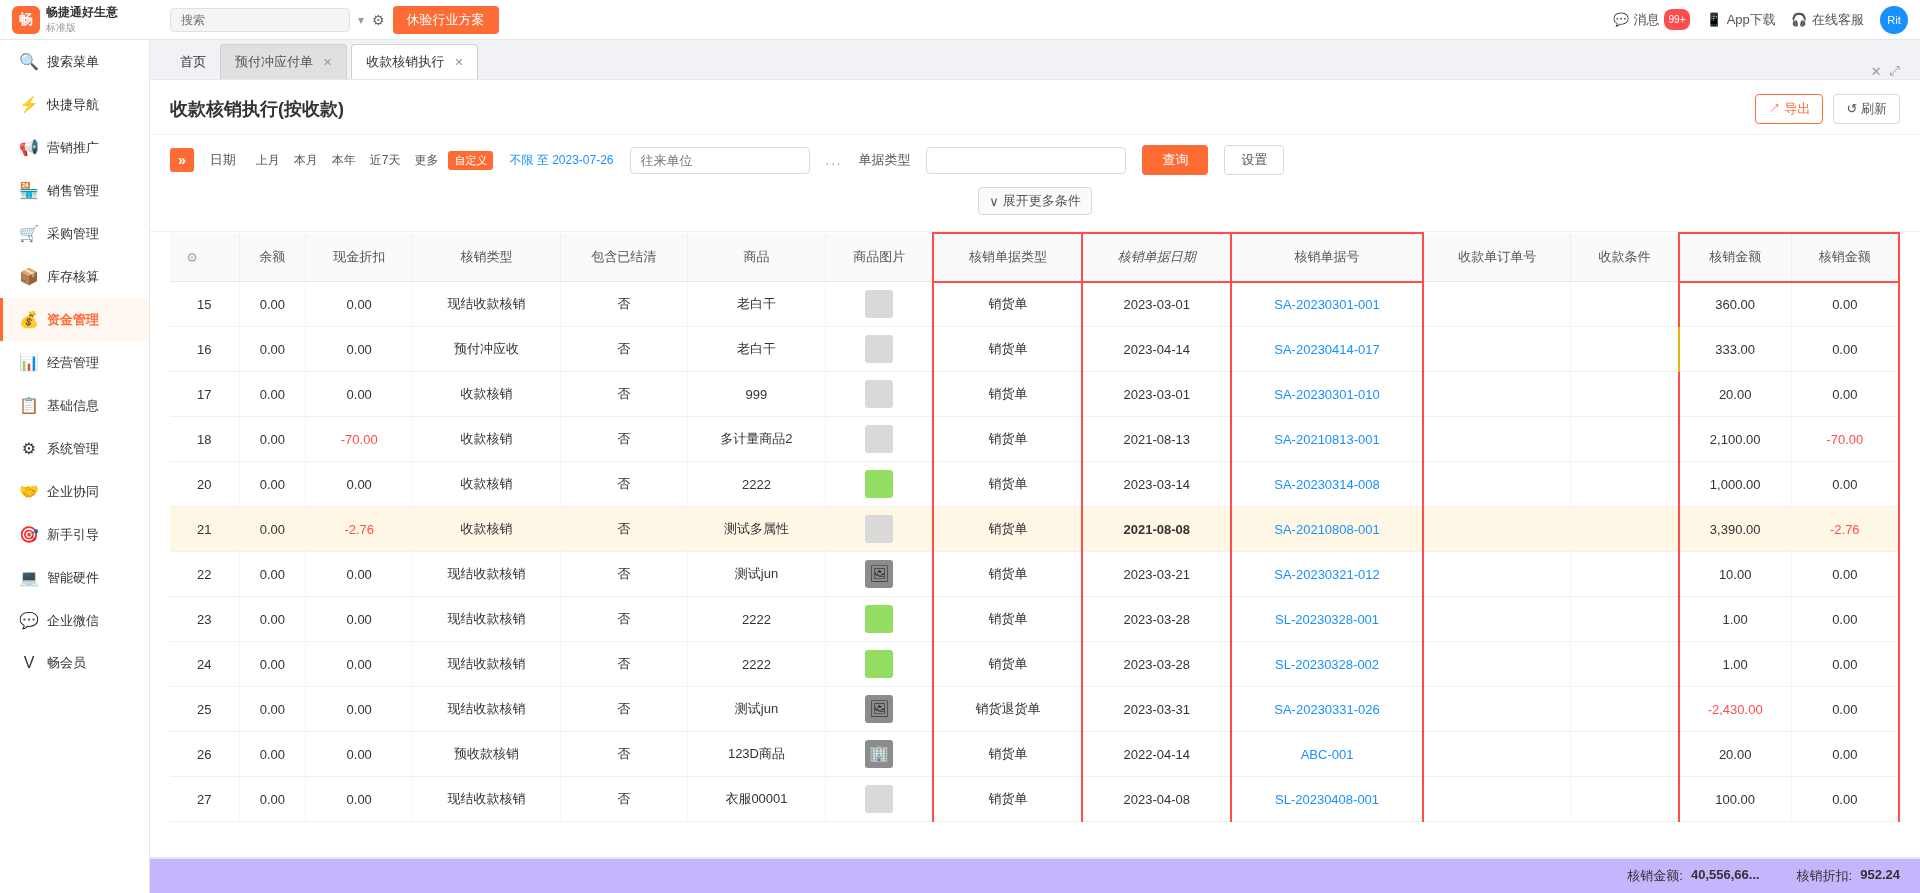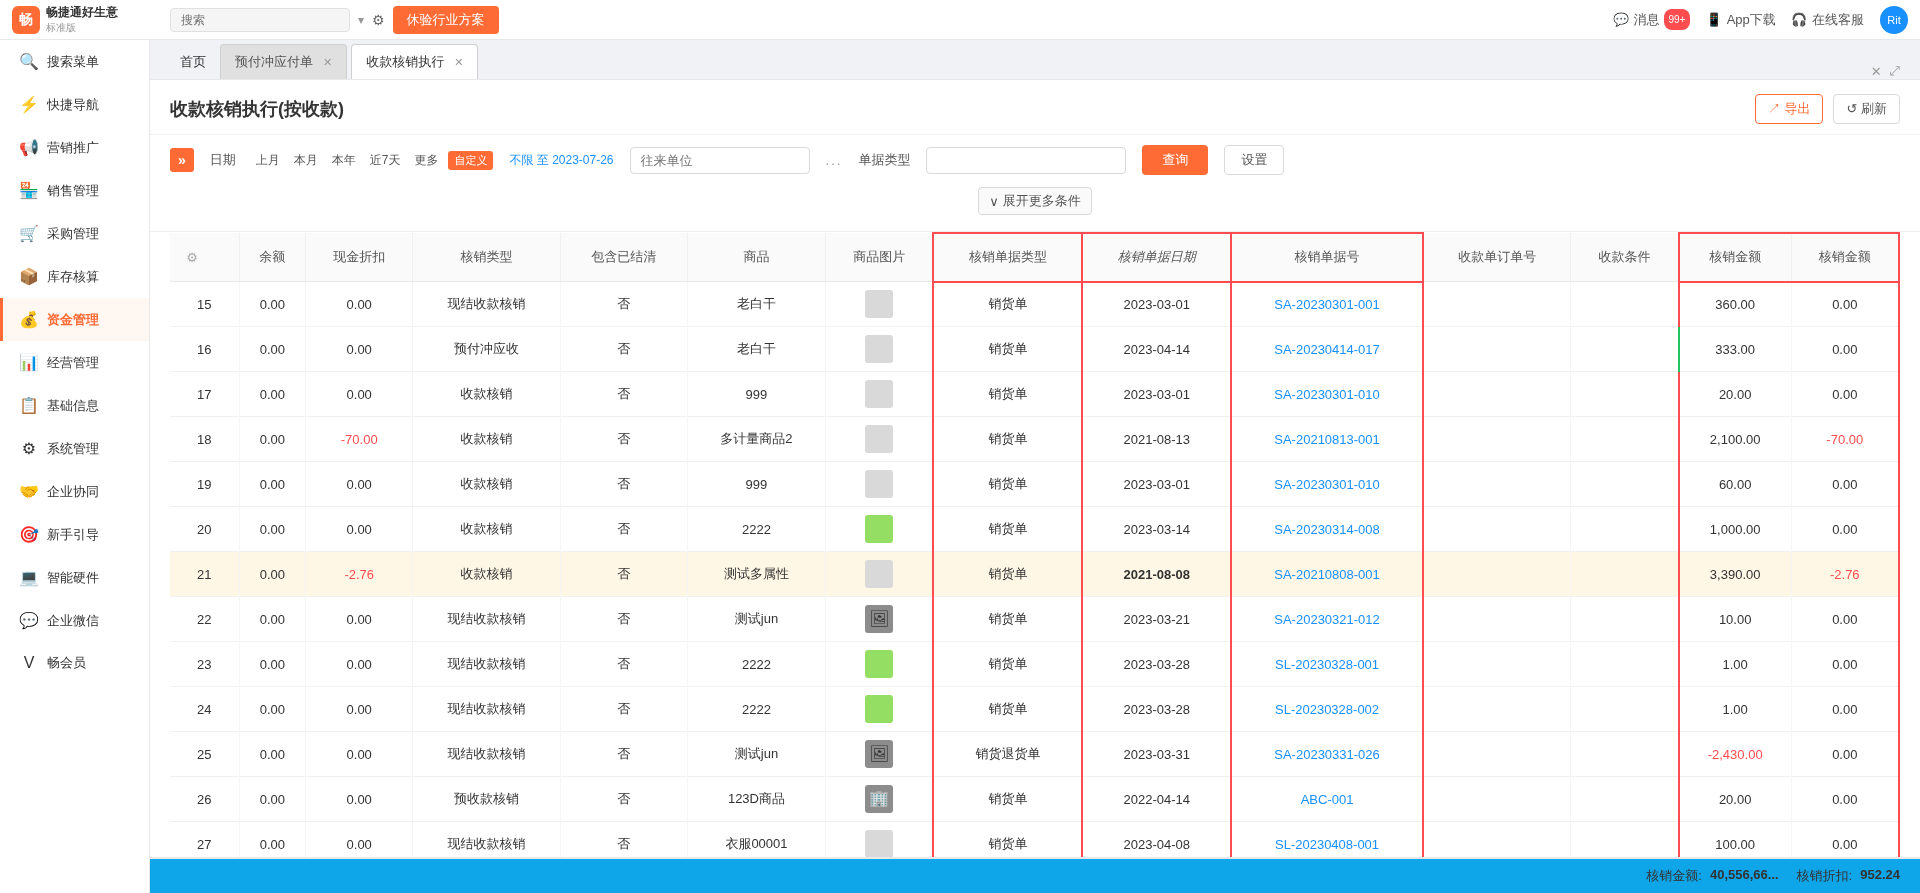--- a/index.html
+++ b/index.html
@@ -152,26 +152,26 @@
     .product-img-gray { background: #d9d9d9; }
     th.col-type-header, td.col-type { border-left: 2px solid #ff4d4f; border-right: 2px solid #ff4d4f; }
     th.col-date-header, td.col-date { border-left: 2px solid #ff4d4f; border-right: 2px solid #ff4d4f; font-style: italic; }
     th.col-num-header, td.col-num { border-left: 2px solid #ff4d4f; border-right: 2px solid #ff4d4f; }
     th.col-amt-header, td.col-amt { border-left: 2px solid #ff4d4f; }
     th.col-disc-header, td.col-disc { border-right: 2px solid #ff4d4f; }
 
     
     .table-footer {
       border-top: 2px solid #e8e8e8;
-      background: #0ea5e9;
+      background: #c4b5fd;
       display: flex;
       justify-content: flex-end;
       align-items: flex-start;
       padding: 8px 20px;
-      gap: 18px;
+      gap: 37px;
       font-size: 13px;
       color: #333;
     }
     .footer-total { display: flex; gap: 8px; }
     .footer-val { font-weight: bold; }
 
     
     ::-webkit-scrollbar { width: 6px; height: 6px; }
     ::-webkit-scrollbar-thumb { background: #d0d0d0; border-radius: 3px; }
 
@@ -386,21 +386,21 @@
       <td style="">0.00</td>
       <td>预付冲应收</td>
       <td>否</td>
       <td>老白干</td>
       <td><span class="product-img product-img-gray" style="display:inline-block;"></span></td>
       <td style="border-left:2px solid #ff4d4f;border-right:2px solid #ff4d4f;">销货单</td>
       <td style="border-left:2px solid #ff4d4f;border-right:2px solid #ff4d4f;">2023-04-14</td>
       <td style="border-left:2px solid #ff4d4f;border-right:2px solid #ff4d4f;"><a class="td-link">SA-20230414-017</a></td>
       <td></td>
       <td></td>
-      <td style="border-left:2px solid #22c55e;">333.00</td>
+      <td style="border-left:2px solid #eab308;">333.00</td>
       <td style="border-right:2px solid #ff4d4f;">0.00</td>
     </tr>
               <tr>
       <td>17</td>
       <td>0.00</td>
       <td style="">0.00</td>
       <td>收款核销</td>
       <td>否</td>
       <td>999</td>
       <td><span class="product-img product-img-gray" style="display:inline-block;"></span></td>
@@ -420,36 +420,20 @@
       <td>否</td>
       <td>多计量商品2</td>
       <td><span class="product-img product-img-gray" style="display:inline-block;"></span></td>
       <td style="border-left:2px solid #ff4d4f;border-right:2px solid #ff4d4f;">销货单</td>
       <td style="border-left:2px solid #ff4d4f;border-right:2px solid #ff4d4f;">2021-08-13</td>
       <td style="border-left:2px solid #ff4d4f;border-right:2px solid #ff4d4f;"><a class="td-link">SA-20210813-001</a></td>
       <td></td>
       <td></td>
       <td style="border-left:2px solid #ff4d4f;">2,100.00</td>
       <td style="border-right:2px solid #ff4d4f;color:#ff4d4f;">-70.00</td>
-    </tr>
-              <tr>
-      <td>19</td>
-      <td>0.00</td>
-      <td style="">0.00</td>
-      <td>收款核销</td>
-      <td>否</td>
-      <td>999</td>
-      <td><span class="product-img product-img-gray" style="display:inline-block;"></span></td>
-      <td style="border-left:2px solid #ff4d4f;border-right:2px solid #ff4d4f;">销货单</td>
-      <td style="border-left:2px solid #ff4d4f;border-right:2px solid #ff4d4f;">2023-03-01</td>
-      <td style="border-left:2px solid #ff4d4f;border-right:2px solid #ff4d4f;"><a class="td-link">SA-20230301-010</a></td>
-      <td></td>
-      <td></td>
-      <td style="border-left:2px solid #ff4d4f;">60.00</td>
-      <td style="border-right:2px solid #ff4d4f;">0.00</td>
     </tr>
               <tr>
       <td>20</td>
       <td>0.00</td>
       <td style="">0.00</td>
       <td>收款核销</td>
       <td>否</td>
       <td>2222</td>
       <td><span class="product-img product-img-green" style="display:inline-block;"></span></td>
       <td style="border-left:2px solid #ff4d4f;border-right:2px solid #ff4d4f;">销货单</td>

